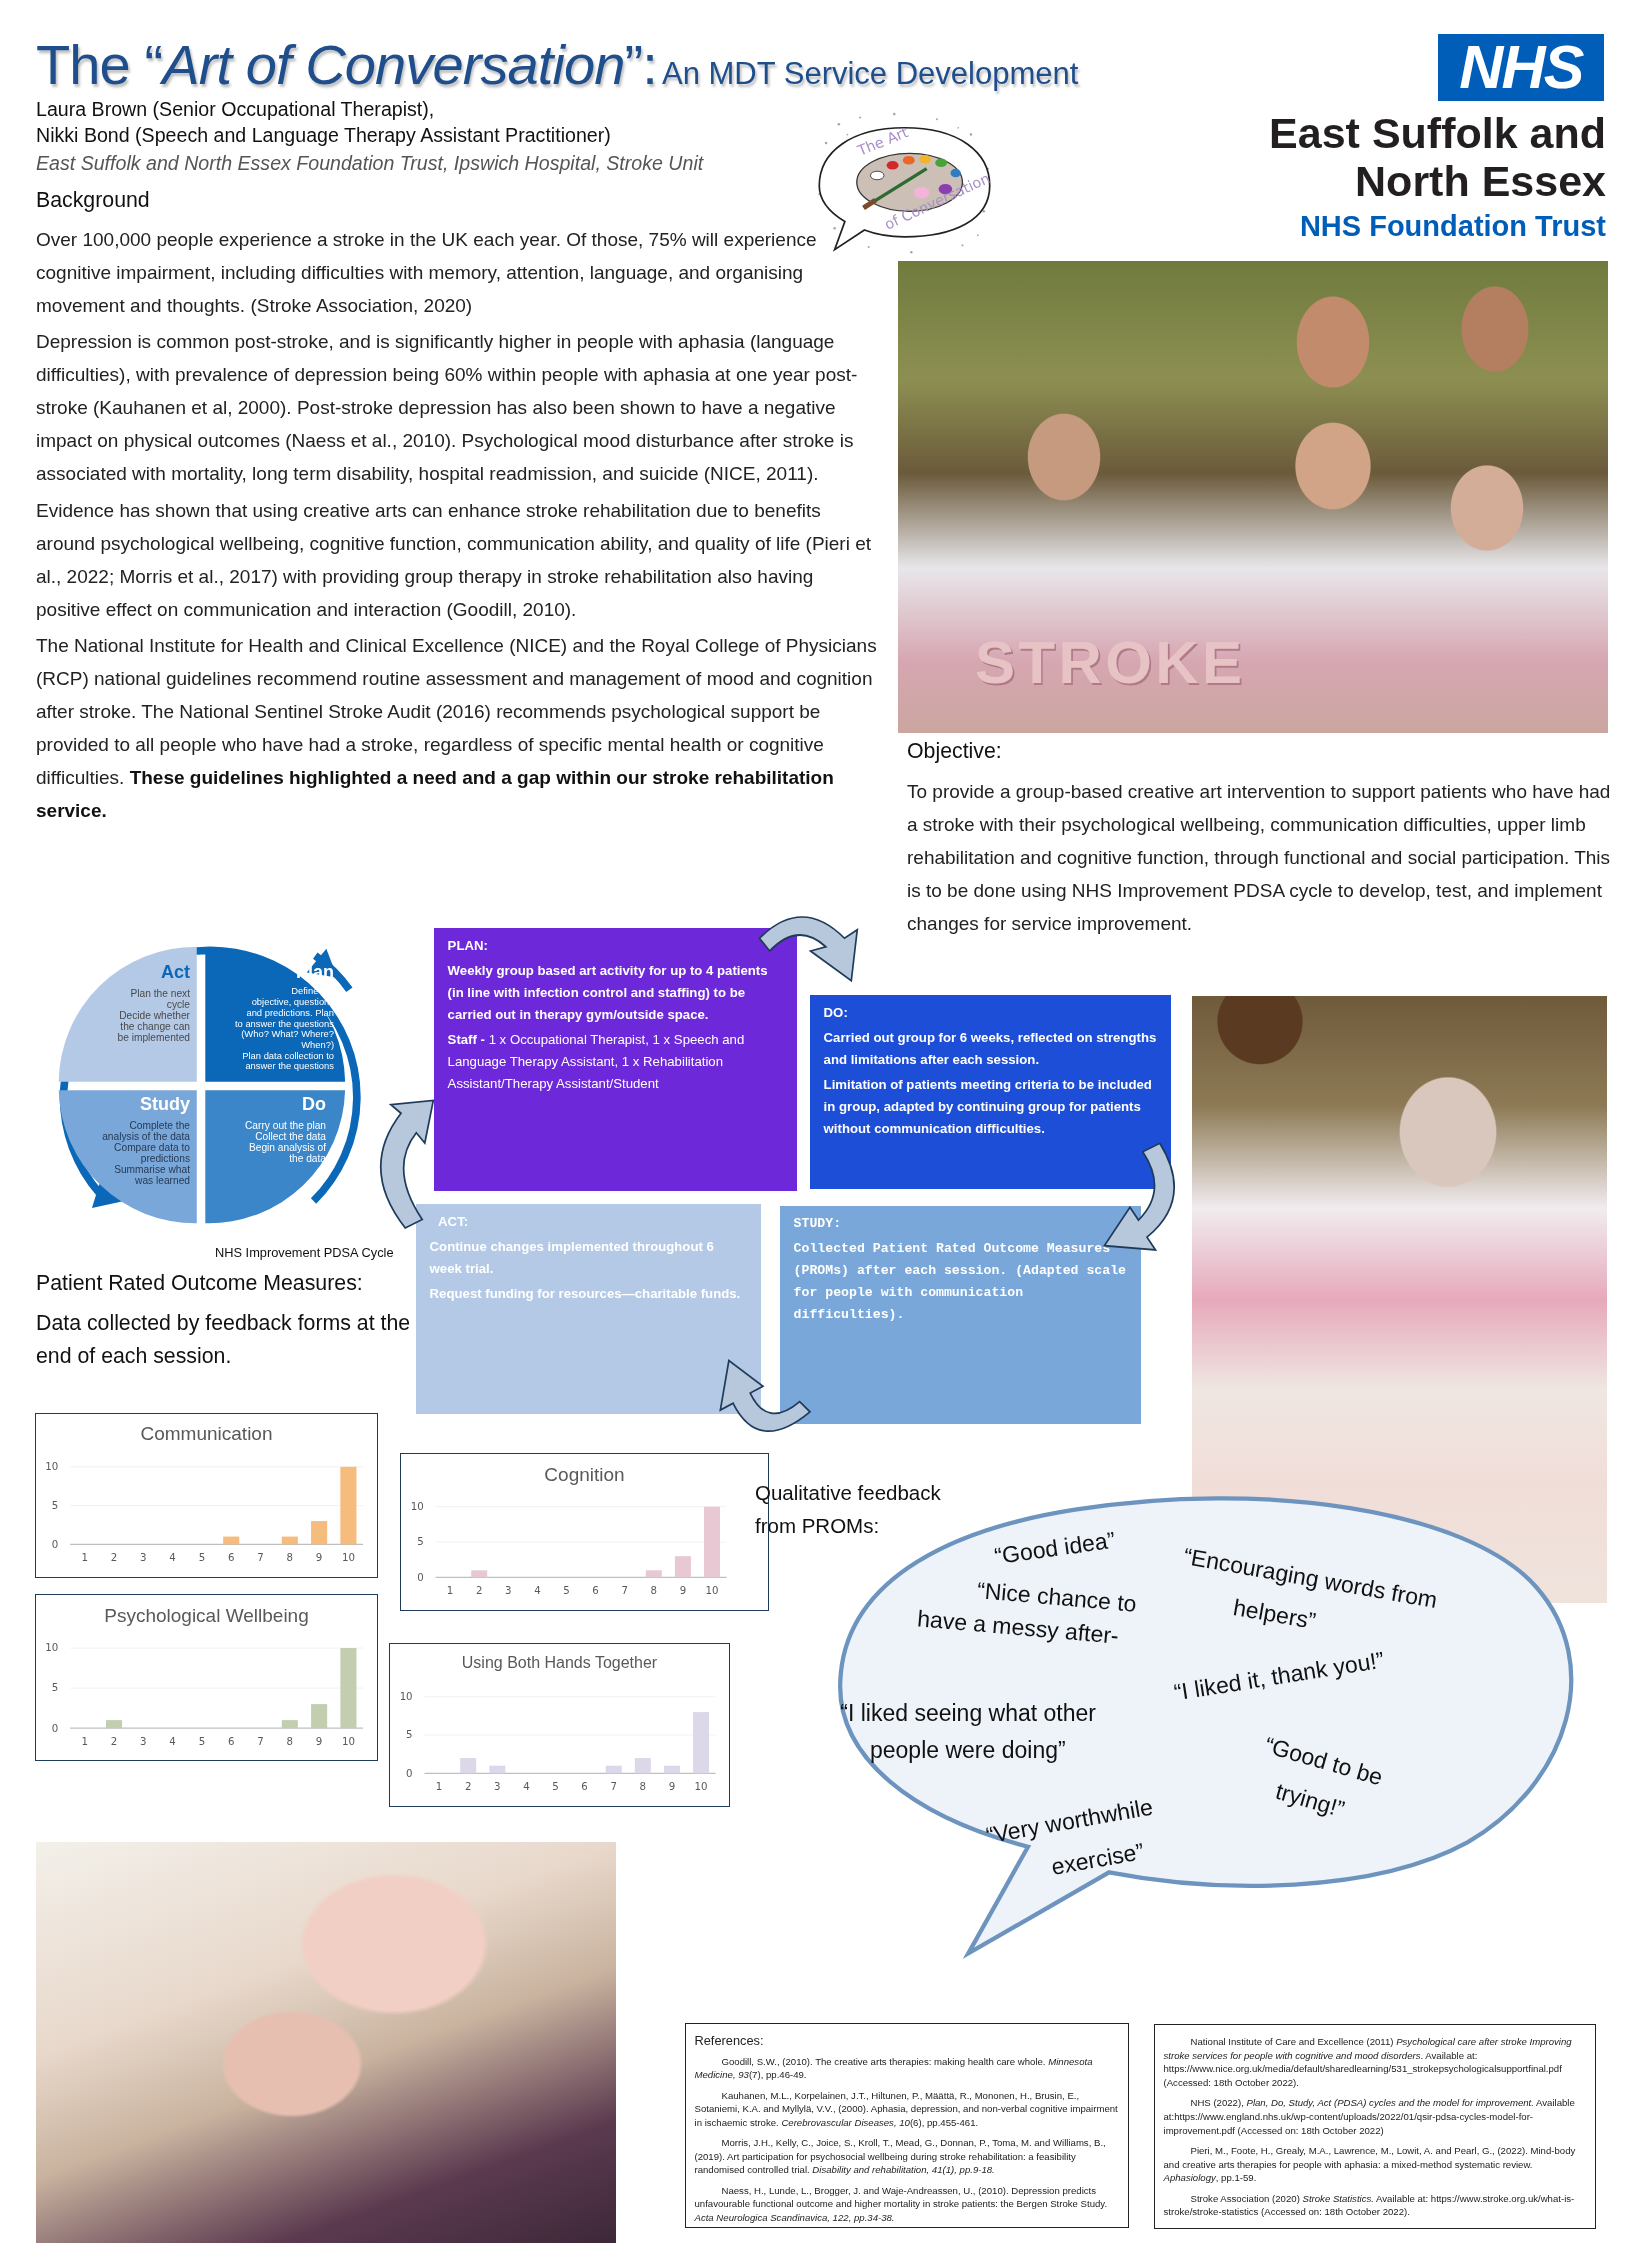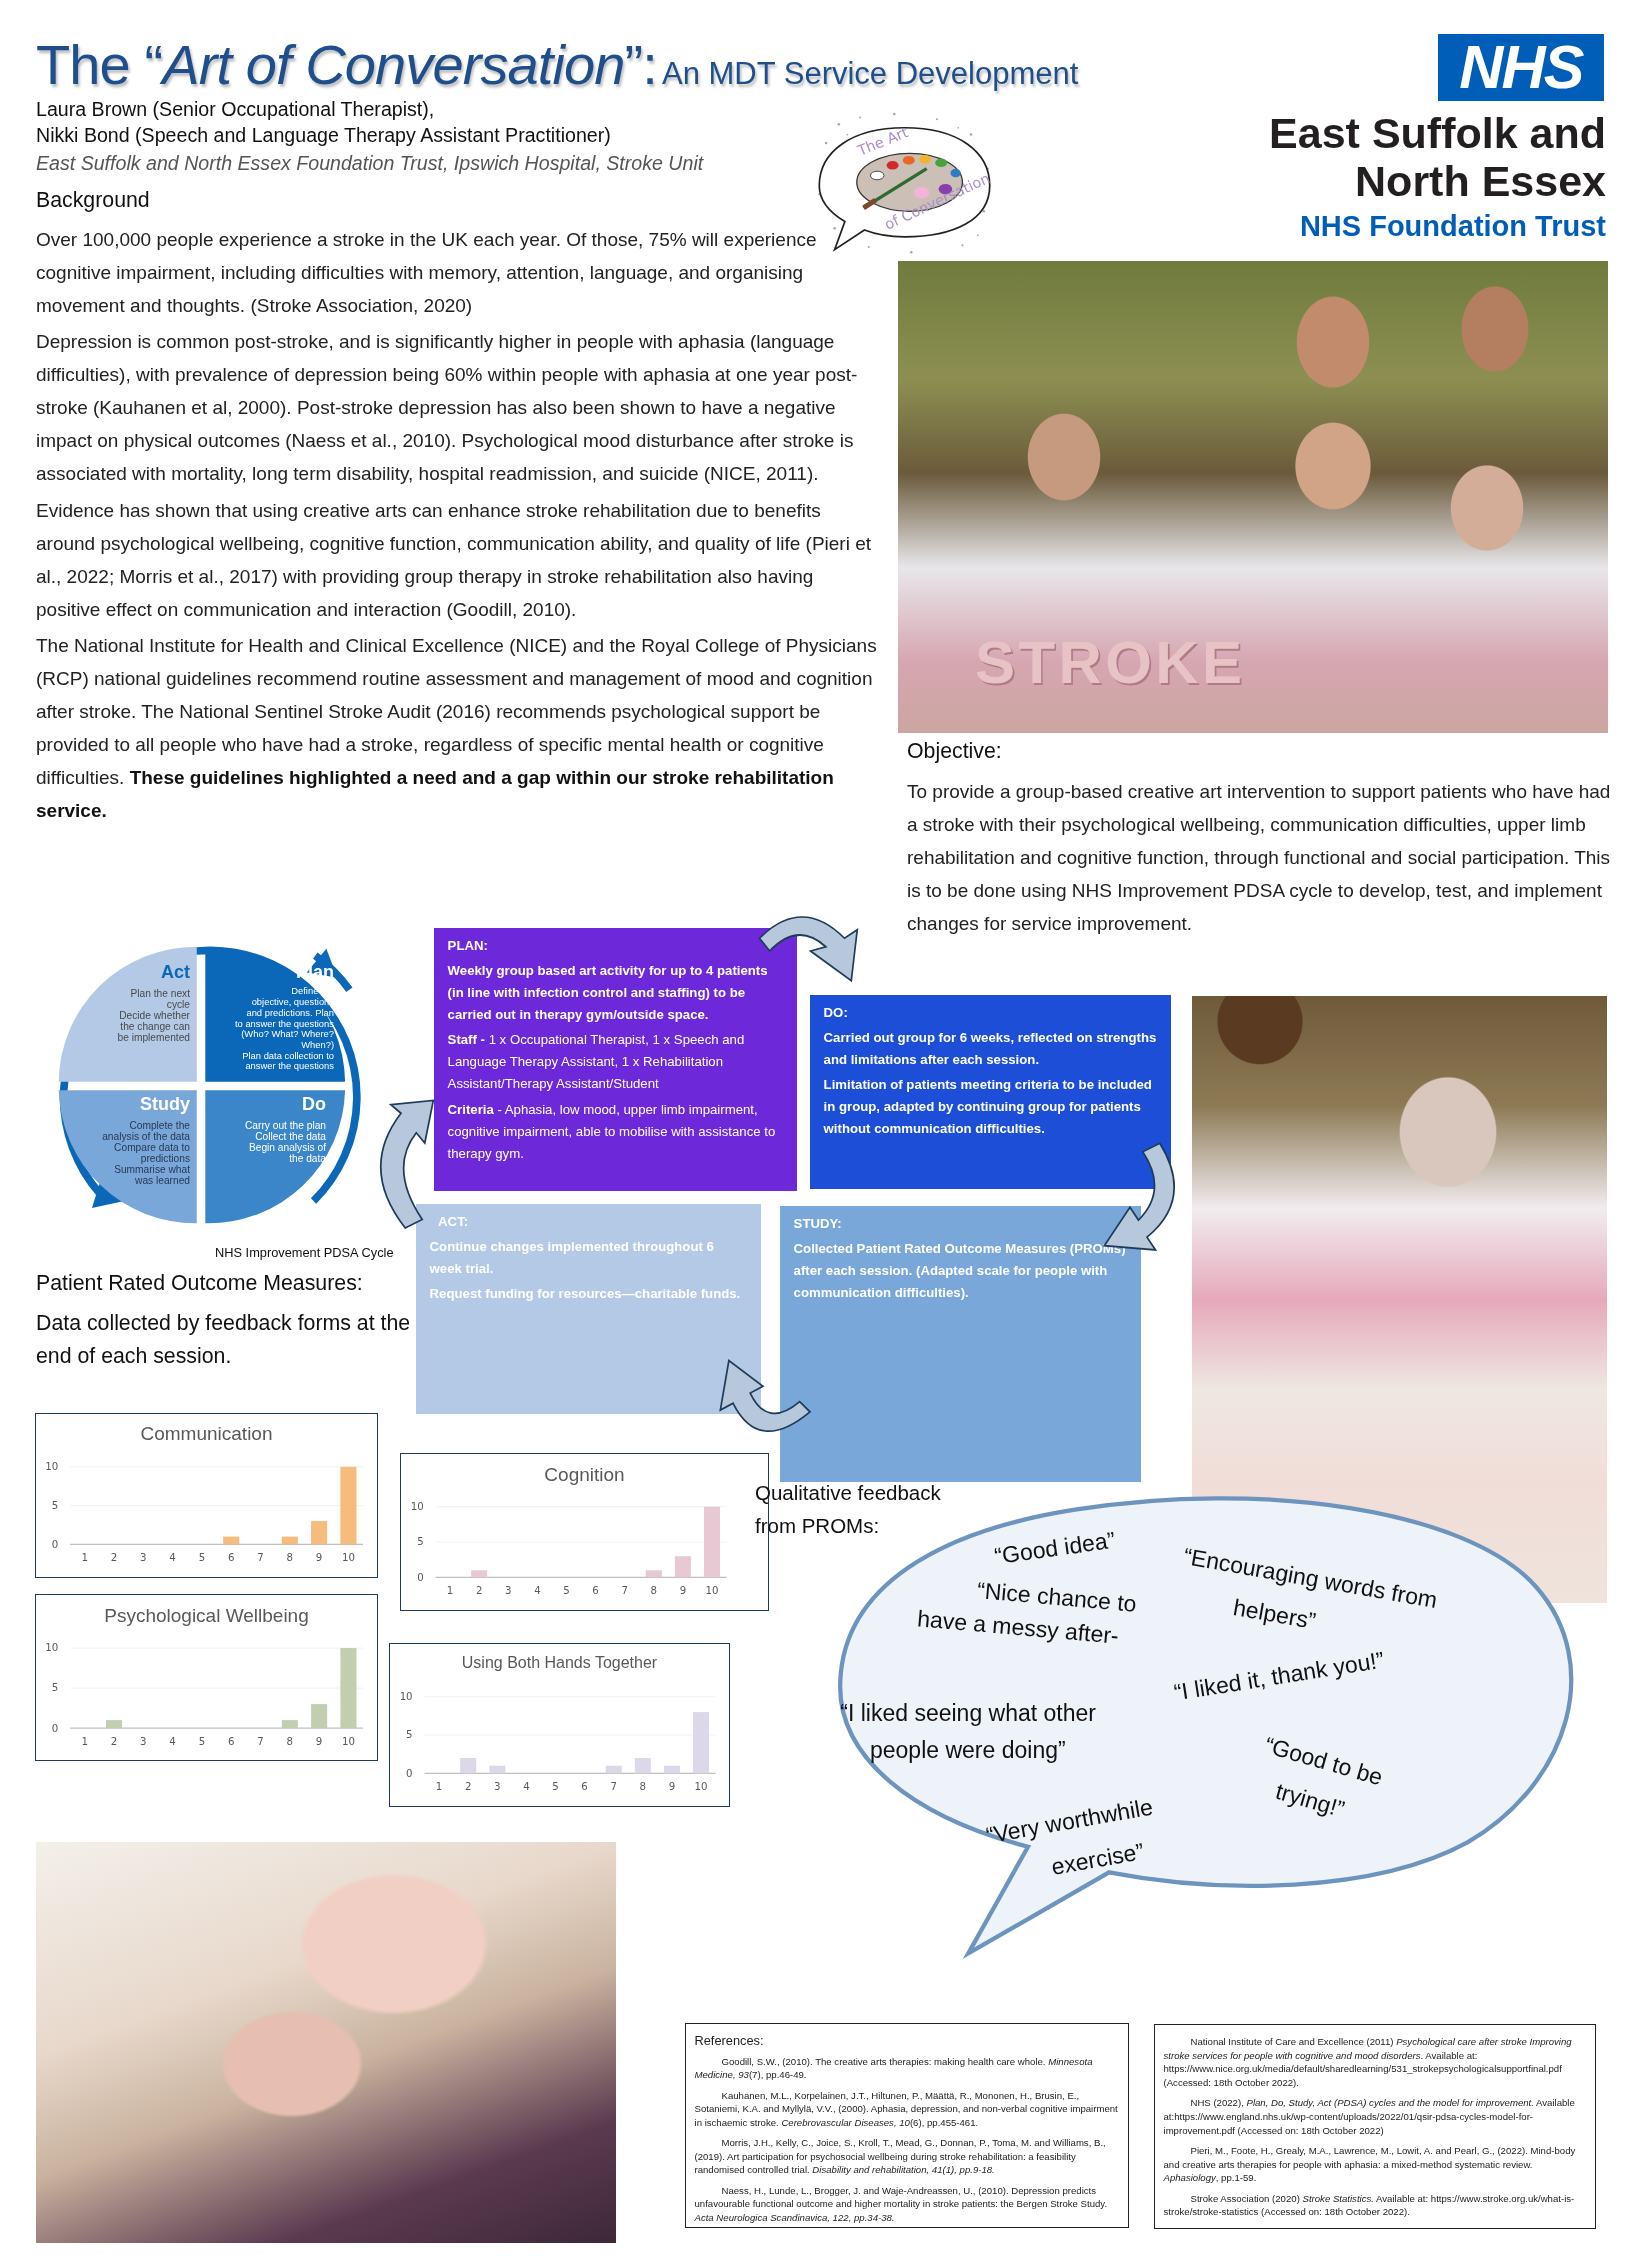--- a/index.html
+++ b/index.html
@@ -62,21 +62,21 @@
   .q .qt { font-weight: bold; font-size: 18px; }
   .q .qb { font-size: 10.2px; line-height: 11px; }
 
   
   .box { padding: 10.2px 13.6px; color: #fff; }
   .box p { font-size: 13.2px; line-height: 22px; margin-bottom: 3.4px; }
   .box .bh { font-weight: bold; font-size: 13.2px; margin-bottom: 6.8px; }
   .box-plan { left: 434px; top: 928px; width: 363px; height: 263px; background: #6d28d9; }
   .box-do { left: 810px; top: 995px; width: 361px; height: 194px; background: #1d4ed8; }
   .box-act { left: 416px; top: 1204px; width: 345px; height: 210px; background: #b3c9e6; }
-  .box-study { left: 780px; top: 1206px; width: 361px; height: 276px; background: #7aa7d9; }
+  .box-study { left: 780px; top: 1206px; width: 361px; height: 218px; background: #7aa7d9; font-family: Liberation Mono, monospace; }
   .box-plan p b, .box-do p { font-weight: bold; }
 
   .cyc-arrow { position: absolute; }
 
   
   .proms-h { left: 36px; top: 1271px; font-size: 21.3px; color: #111; }
   .proms-t { left: 36px; top: 1307px; width: 375px; font-size: 21.3px; line-height: 33px; color: #111; }
 
   
   .chart { border: 1.7px solid #1f3b5a; background: #fff; }
@@ -226,21 +226,20 @@
         <div>the data</div>
     </div>
   </div>
 </div>
 <div class="abs pdsa-caption">NHS Improvement PDSA Cycle</div>
 
 <div class="abs box box-plan">
   <div class="bh">PLAN:</div>
   <p><b>Weekly group based art activity for up to 4 patients (in line with infection control and staffing) to be carried out in therapy gym/outside space.</b></p>
   <p><b>Staff - </b><span>1 x Occupational Therapist, 1 x Speech and Language Therapy Assistant, 1 x Rehabilitation Assistant/Therapy Assistant/Student</span></p>
-  <p><b>Criteria</b><span> - Aphasia, low mood, upper limb impairment, cognitive impairment, able to mobilise with assistance to therapy gym.</span></p>
 </div>
 <div class="abs box box-do">
   <div class="bh">DO:</div>
   <p>Carried out group for 6 weeks, reflected on strengths and limitations after each session.</p>
   <p>Limitation of patients meeting criteria to be included in group, adapted by continuing group for patients without communication difficulties.</p>
 </div>
 <div class="abs box box-act">
   <div class="bh" style="margin-left:8.5px">ACT:</div>
   <p style="font-weight:bold">Continue changes implemented throughout 6 week trial.</p>
   <p style="font-weight:bold">Request funding for resources—charitable funds.</p>

